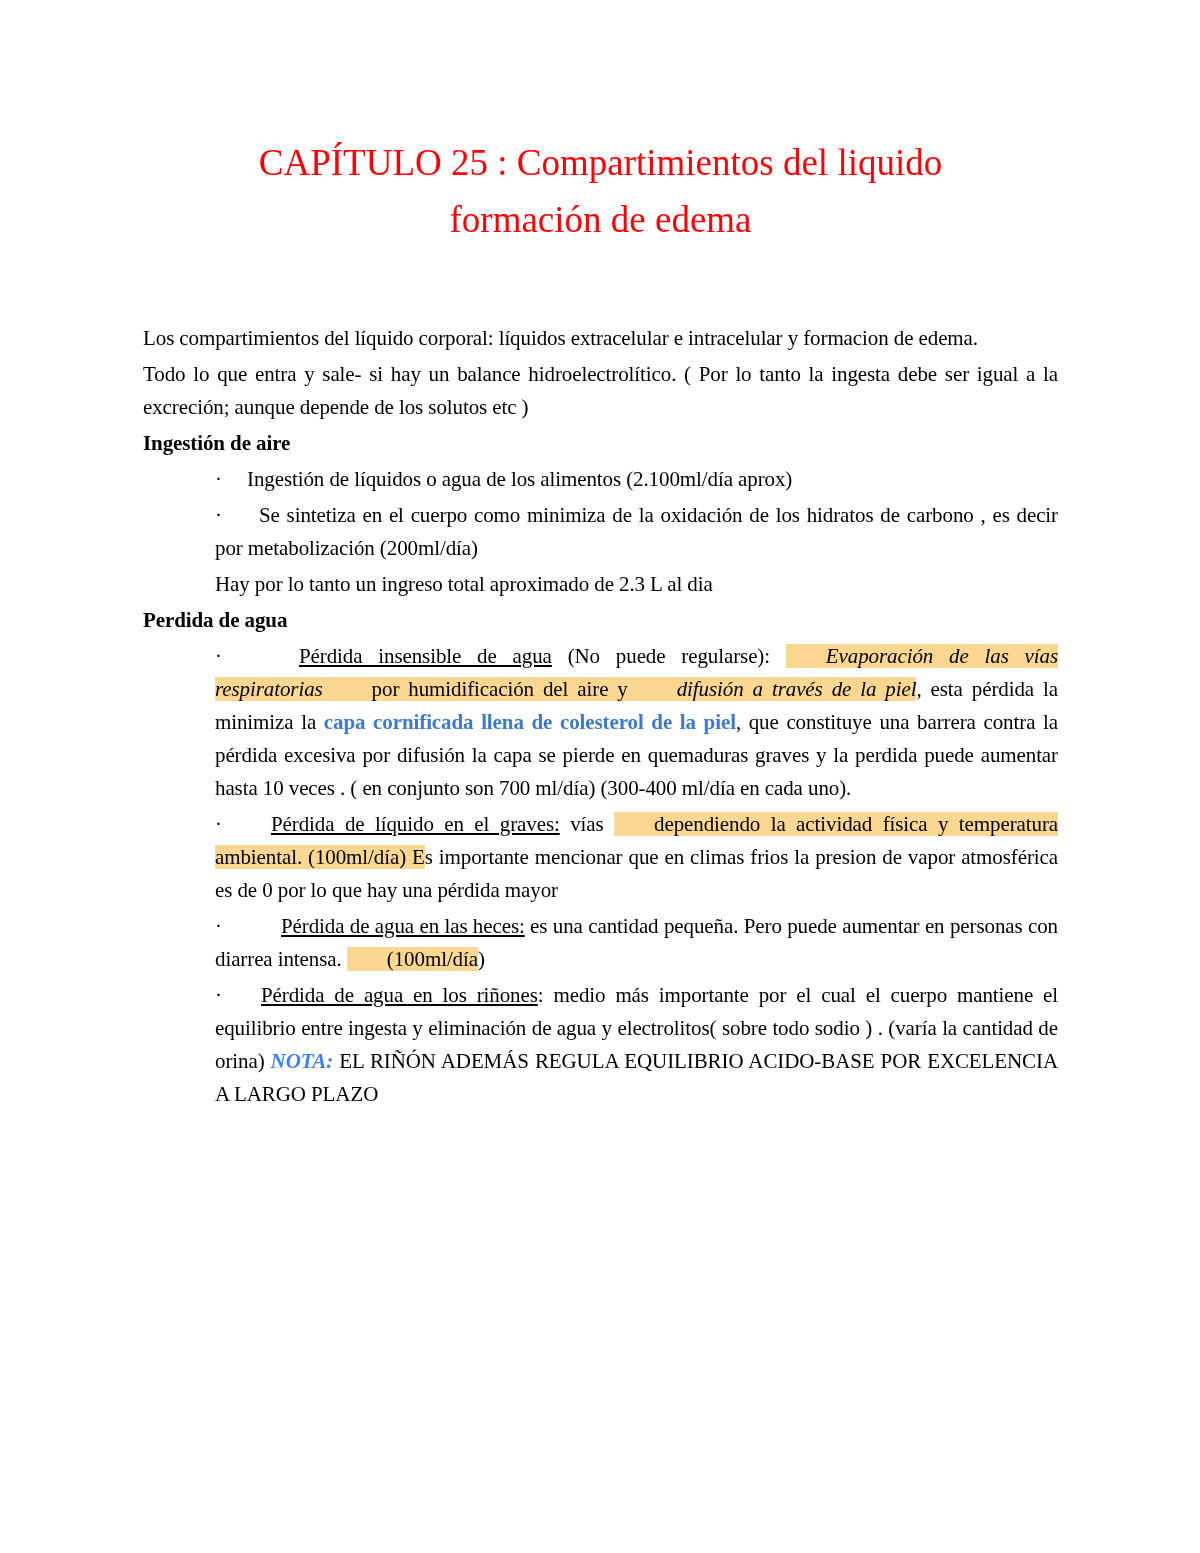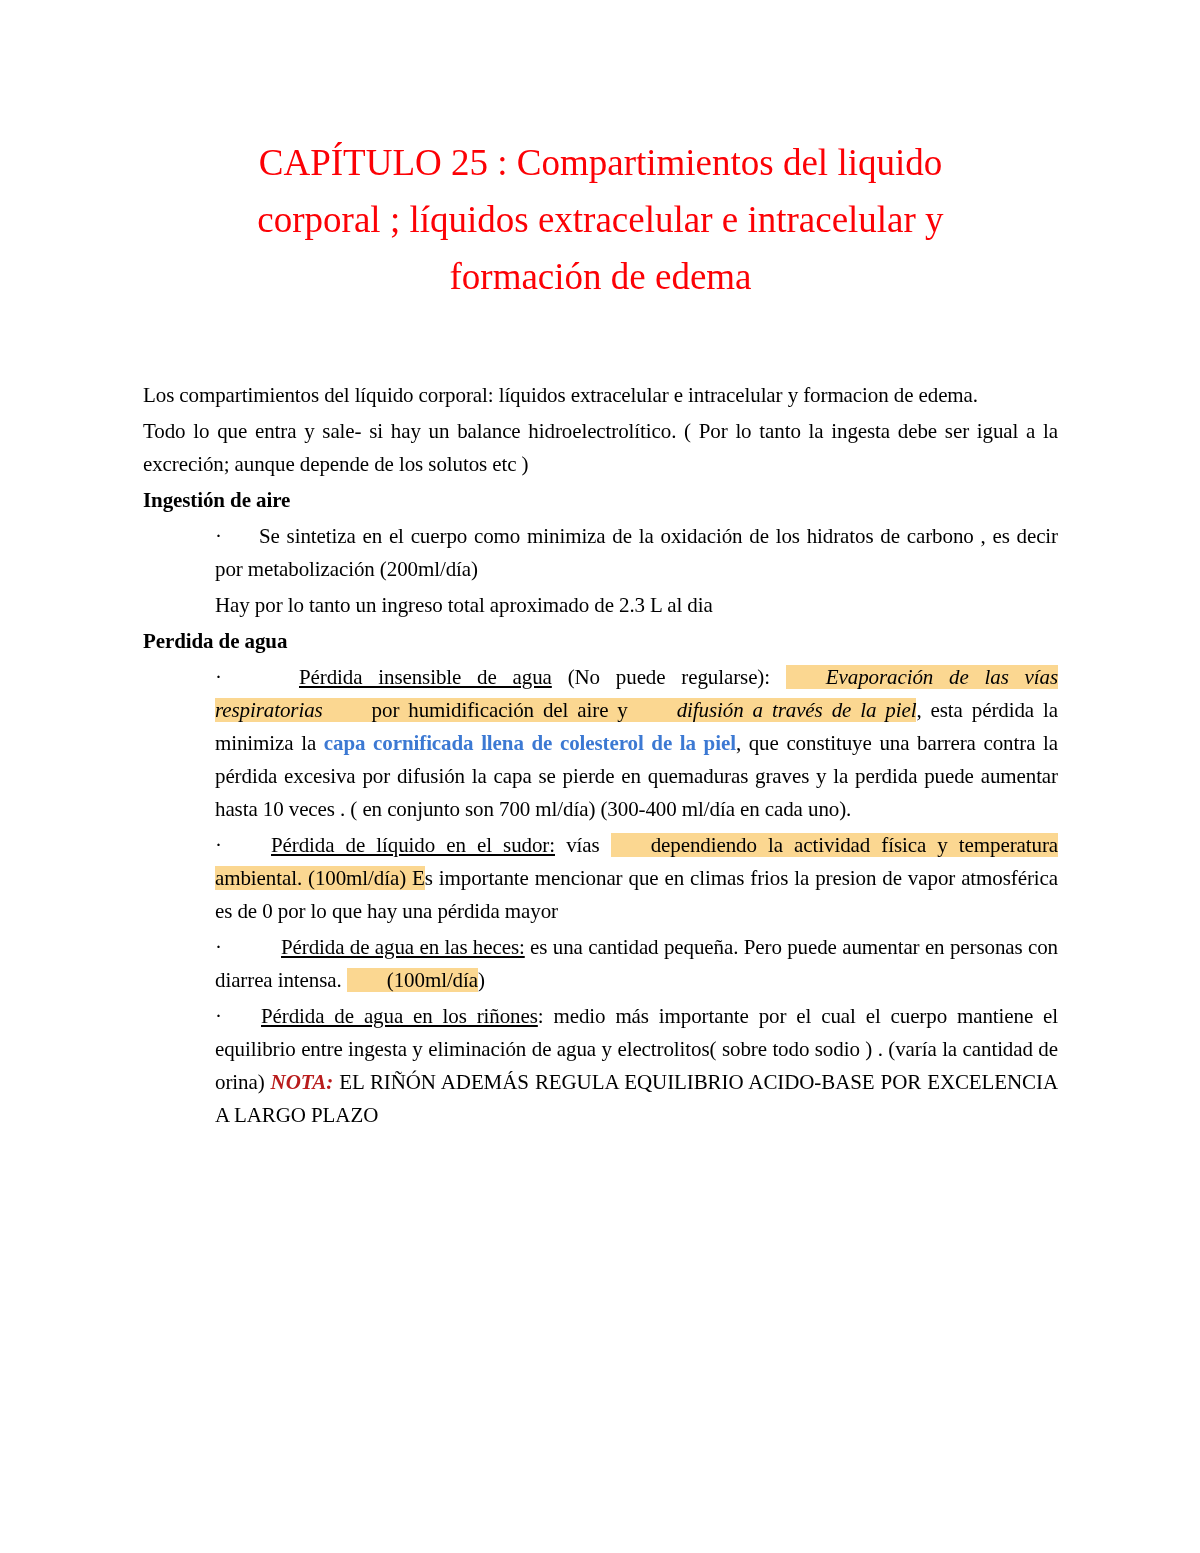--- a/index.html
+++ b/index.html
@@ -40,36 +40,36 @@
   .block.indent { margin-left: 72px; text-align: left; font-family: Liberation Serif, serif; }
   .bullet-marker {
     display: inline-block;
     text-align: left;
     vertical-align: baseline;
   }
   .seg-u { text-decoration: underline; }
   .seg-i { font-style: italic; }
   .seg-hl { background-color: #fbd791; padding-left: 40px; }
   .seg-blue { color: #3c79d3; font-weight: bold; }
-  .seg-nota { color: #b91c1c; font-weight: bold; font-style: italic; }
+  .seg-nota { color: #3b82f6; font-weight: bold; font-style: italic; }
 </style>
 </head>
 <body>
 
 <div class="page">
   <div class="title">
     <div class="title-line">CAPÍTULO 25 : Compartimientos del liquido</div>
-    <div class="title-line">corporal ; líquidos extracelular e intracelular y</div>
     <div class="title-line">formación de edema</div>
   </div>
   <div class="doc-body">
       <div class="block paragraph"><span>Los compartimientos del líquido corporal: líquidos extracelular e intracelular y formacion de edema.</span></div>
       <div class="block paragraph"><span>Todo lo que entra y sale- si hay un balance hidroelectrolítico. ( Por lo tanto la ingesta debe ser igual a la excreción; aunque depende de los solutos etc )</span></div>
       <div class="block heading"><span>Ingestión de aire</span></div>
+      <div class="block bullet"><span class="bullet-marker" style="width: 32px;">·</span><span>Ingestión de líquidos o agua de los alimentos (2.100ml/día aprox)</span></div>
       <div class="block bullet"><span class="bullet-marker" style="width: 44px;">·</span><span>Se sintetiza en el cuerpo como minimiza de la oxidación de los hidratos de carbono , es decir por metabolización (200ml/día)</span></div>
       <div class="block indent"><span>Hay por lo tanto un ingreso total aproximado de 2.3 L al dia</span></div>
       <div class="block heading"><span>Perdida de agua</span></div>
       <div class="block bullet"><span class="bullet-marker" style="width: 84px;">·</span><span class="seg-u">Pérdida insensible de agua</span><span> (No puede regularse): </span><span class="seg-hl seg-i">Evaporación de las vías respiratorias</span><span class="seg-hl"> por humidificación del aire y </span><span class="seg-hl seg-i">difusión a través de la piel</span><span>, esta pérdida la minimiza la </span><span class="seg-blue">capa cornificada llena de colesterol de la piel</span><span>, que constituye una barrera contra la pérdida excesiva por difusión la capa se pierde en quemaduras graves y la perdida puede aumentar hasta 10 veces . ( en conjunto son 700 ml/día) (300-400 ml/día en cada uno).</span></div>
-      <div class="block bullet"><span class="bullet-marker" style="width: 56px;">·</span><span class="seg-u">Pérdida de líquido en el sudor:</span><span> vías </span><span class="seg-hl">dependiendo la actividad física y temperatura ambiental. (100ml/día) E</span><span>s importante mencionar que  en climas frios la presion de vapor atmosférica es de 0 por lo que hay una pérdida mayor</span></div>
+      <div class="block bullet"><span class="bullet-marker" style="width: 56px;">·</span><span class="seg-u">Pérdida de líquido en el graves:</span><span> vías </span><span class="seg-hl">dependiendo la actividad física y temperatura ambiental. (100ml/día) E</span><span>s importante mencionar que  en climas frios la presion de vapor atmosférica es de 0 por lo que hay una pérdida mayor</span></div>
       <div class="block bullet"><span class="bullet-marker" style="width: 66px;">·</span><span class="seg-u">Pérdida de agua en las heces:</span><span> es una cantidad pequeña. Pero puede aumentar en personas con diarrea intensa. </span><span class="seg-hl">(100ml/día</span><span>)</span></div>
       <div class="block bullet"><span class="bullet-marker" style="width: 46px;">·</span><span class="seg-u">Pérdida de agua en los riñones</span><span>: medio más importante por el cual el cuerpo mantiene el equilibrio entre ingesta y eliminación de agua y electrolitos( sobre todo sodio ) . (varía la cantidad de orina) </span><span class="seg-nota">NOTA:</span><span> EL RIÑÓN ADEMÁS REGULA EQUILIBRIO ACIDO-BASE POR EXCELENCIA A LARGO PLAZO</span></div>
     </div>
 </div>
 
 </body></html>

